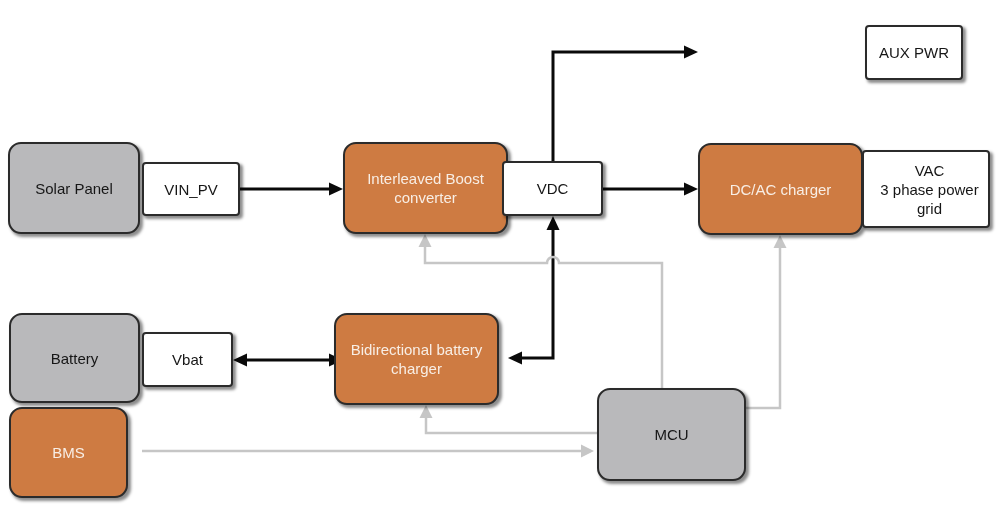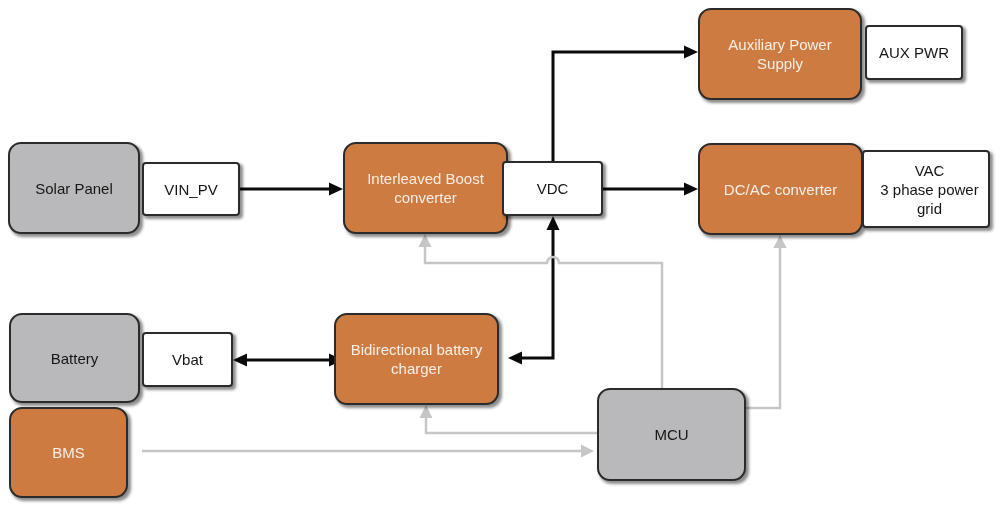--- a/index.html
+++ b/index.html
@@ -87,41 +87,38 @@
       <path d="M142 451 H581"></path>
     </g>
     <g fill="#c6c6c6" stroke="none">
       <polygon points="425,234 418.5,247 431.5,247"></polygon>
       <polygon points="780,235 773.5,248 786.5,248"></polygon>
       <polygon points="426,405 419.5,418 432.5,418"></polygon>
       <polygon points="594,451 581,444.5 581,457.5"></polygon>
     </g>
   </svg>
 
-  <div class="node blk-conv pad-aux" style="left:698px; top:8px; width:164px; height:92px;">
-    <span class="lbl">Auxiliary Power Supply</span>
-  </div>
   <div class="node blk-sig" style="left:865px; top:25px; width:98px; height:55px;">
     <span class="lbl">AUX PWR</span>
   </div>
 
   <div class="node blk-io" style="left:8px; top:142px; width:132px; height:92px;">
     <span class="lbl">Solar Panel</span>
   </div>
   <div class="node blk-sig" style="left:142px; top:162px; width:98px; height:54px;">
     <span class="lbl">VIN_PV</span>
   </div>
   <div class="node blk-sig" style="left:502px; top:161px; width:101px; height:55px;">
     <span class="lbl">VDC</span>
   </div>
   <div class="node blk-conv pad-sm" style="left:343px; top:142px; width:165px; height:92px;">
     <span class="lbl">Interleaved Boost converter</span>
   </div>
   <div class="node blk-conv pad-sm" style="left:698px; top:143px; width:165px; height:92px;">
-    <span class="lbl">DC/AC converter</span>
+    <span class="lbl">DC/AC charger</span>
   </div>
   <div class="node blk-sig pad-sm" style="left:862px; top:150px; width:128px; height:78px;padding-left:13px;">
     <span class="lbl">VAC
 3 phase power grid</span>
   </div>
 
   <div class="node blk-io" style="left:9px; top:313px; width:131px; height:90px;">
     <span class="lbl">Battery</span>
   </div>
   <div class="node blk-sig" style="left:142px; top:332px; width:91px; height:55px;align-items:center;">

